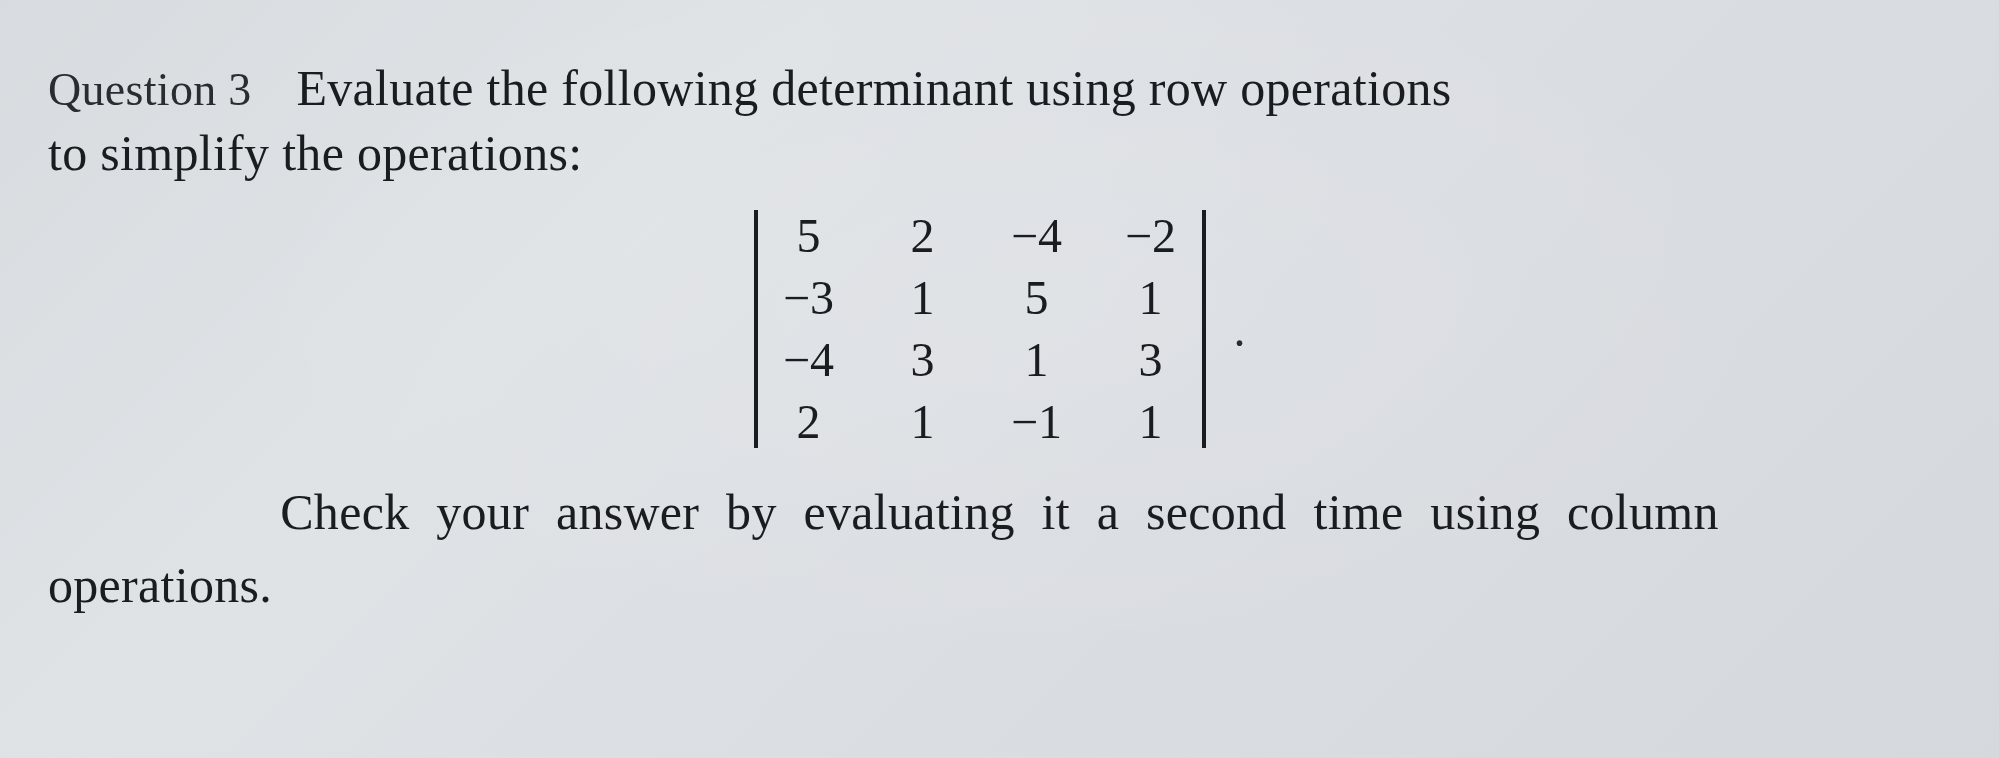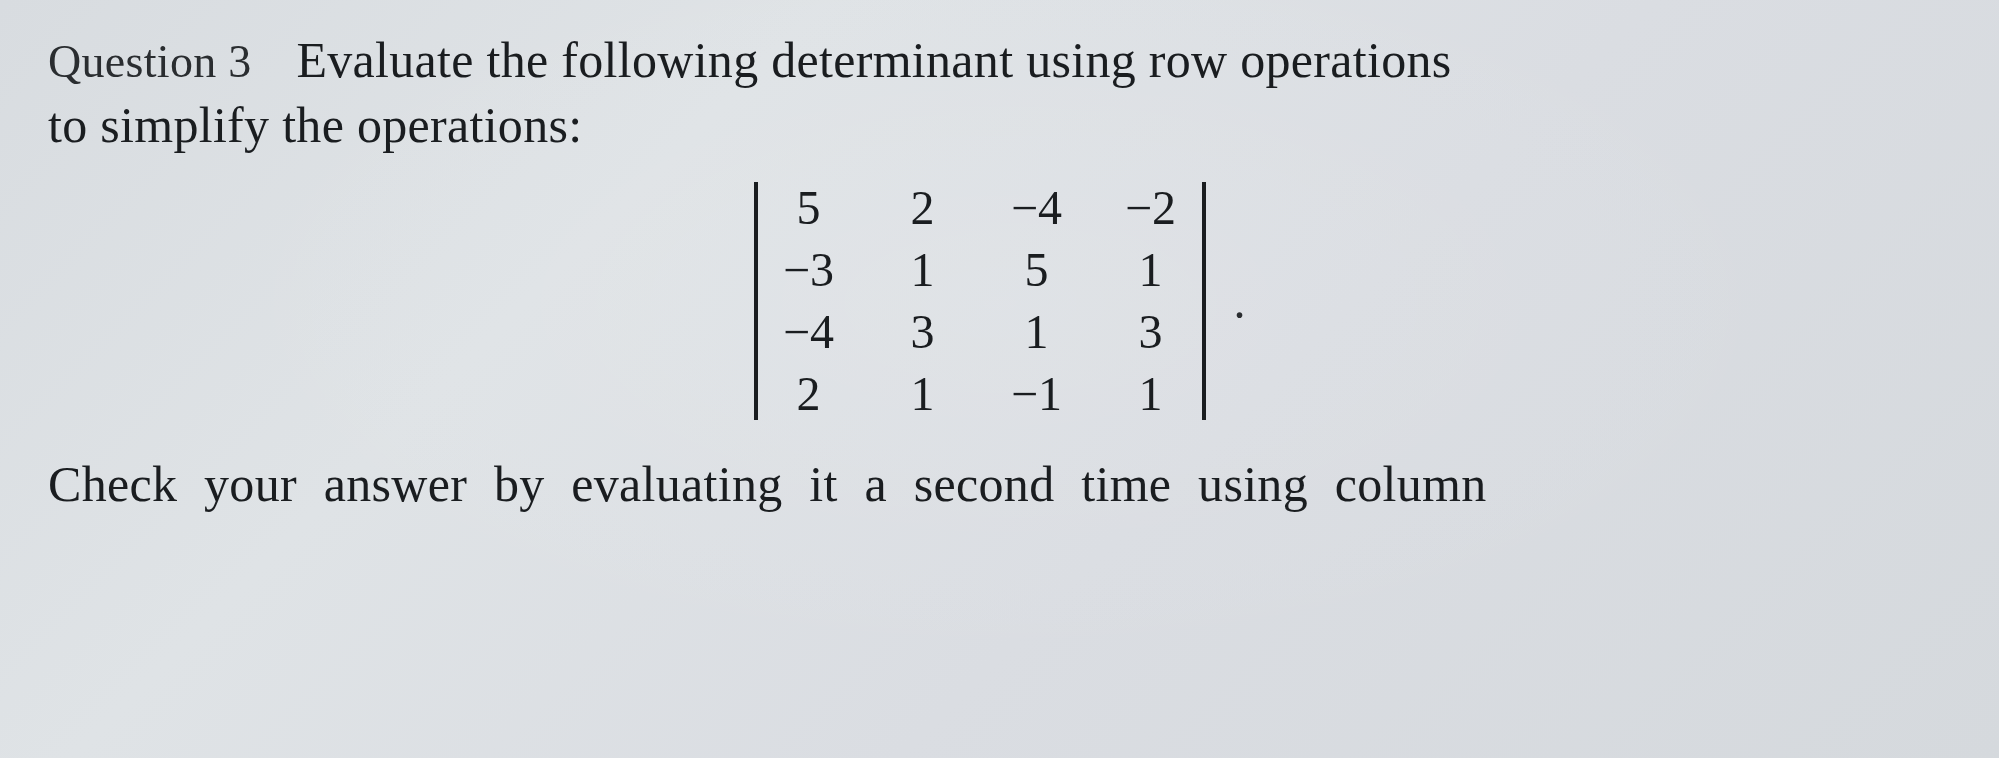--- a/index.html
+++ b/index.html
@@ -23,20 +23,21 @@
       top: 0;
       left: 0;
       right: 0;
       bottom: 0;
       background: radial-gradient(ellipse at 50% 40%, rgba(255,255,255,0.1) 0%, transparent 60%);
       pointer-events: none;
     }
     .content {
       position: relative;
       z-index: 1;
+      margin-top: 28px;
     }
     .prompt-line1 {
       font-size: 50px;
       line-height: 1.3;
       letter-spacing: 0.3px;
     }
     .question-label {
       font-size: 46px;
       margin-right: 32px;
       color: #2a2d30;
@@ -88,20 +89,21 @@
       font-size: 48px;
       margin-left: 28px;
       align-self: center;
       color: #2a2d30;
     }
     .check-line1 {
       font-size: 50px;
       line-height: 1.45;
       letter-spacing: 0.3px;
       word-spacing: 14px;
+      text-align: center;
     }
     .check-line2 {
       font-size: 50px;
       line-height: 1.45;
       letter-spacing: 0.3px;
     }
   </style>
 </head>
 <body>
 
@@ -136,14 +138,15 @@
         <span class="cell">1</span>
         <span class="cell">−1</span>
         <span class="cell">1</span>
       </div>
       <div class="bar-right"></div>
     </div>
     <span class="period">.</span>
   </div>
 
   <div class="check-line1">Check your answer by evaluating it a second time using column</div>
+  <div class="check-line2">operations.</div>
 
 </div>
 
 </body></html>

